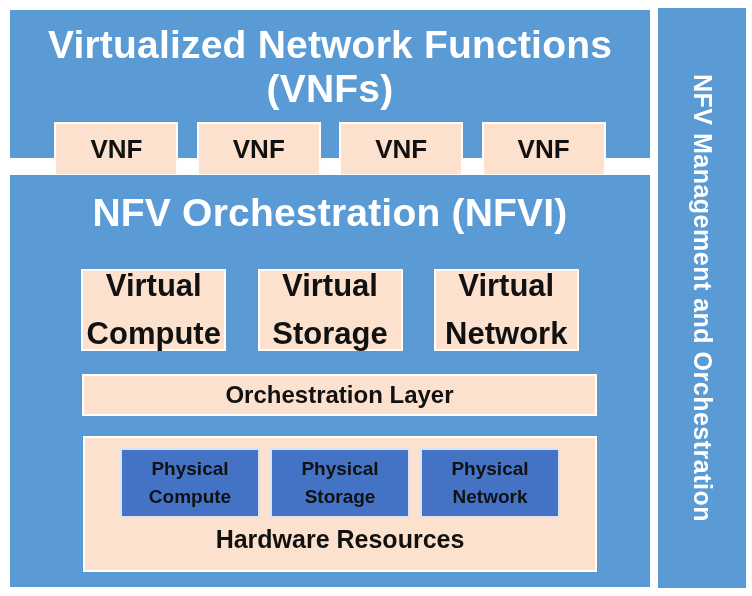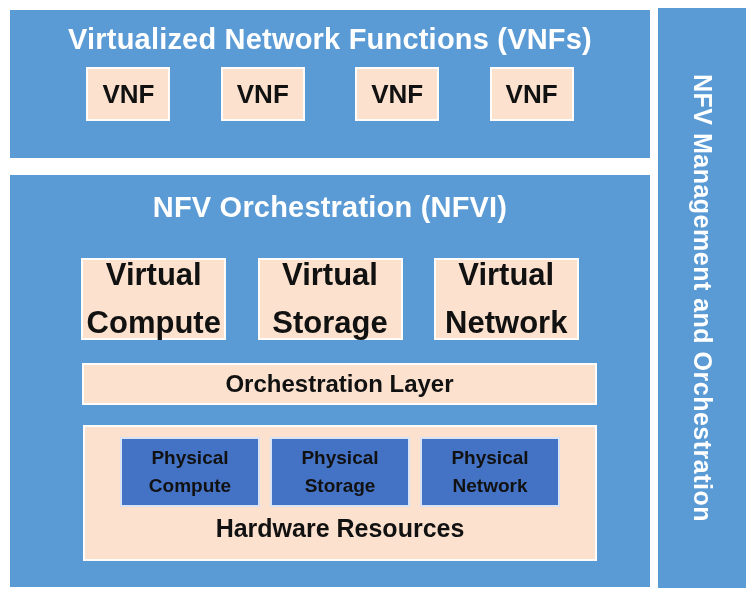--- a/index.html
+++ b/index.html
@@ -17,36 +17,36 @@
     background: var(--panel_blue, #5b9bd5);
   }
   .panel-vnf  { left: 10px; top: 10px;  width: 640px; height: 148px; }
   .panel-nfvi { left: 10px; top: 175px; width: 640px; height: 412px; }
   .panel-mano { left: 658px; top: 8px;  width: 88px;  height: 580px;
                 display: flex; align-items: center; justify-content: center; }
 
   .panel-title {
     color: var(--title_text, #ffffff);
     font-weight: 700;
-    font-size: 29px;
+    font-size: 39px;
     text-align: center;
     letter-spacing: 0.2px;
   }
   .panel-vnf .panel-title  { padding-top: 13px; }
   .panel-nfvi .panel-title { padding-top: 16px; }
 
   .vnf-row {
     display: flex;
     justify-content: space-evenly;
     align-items: center;
     margin-top: 11px;
     padding: 0 26px;
   }
   .vnf-box {
-    width: 84px; height: 54px;
+    width: 124px; height: 54px;
     background: var(--box_peach, #fbe1ce);
     border: 2px solid rgba(255,255,255,0.9);
     display: flex; align-items: center; justify-content: center;
     color: var(--box_text, #111111);
     font-weight: 700; font-size: 26px;
   }
 
   .virtual-row {
     display: flex;
     justify-content: space-evenly;

